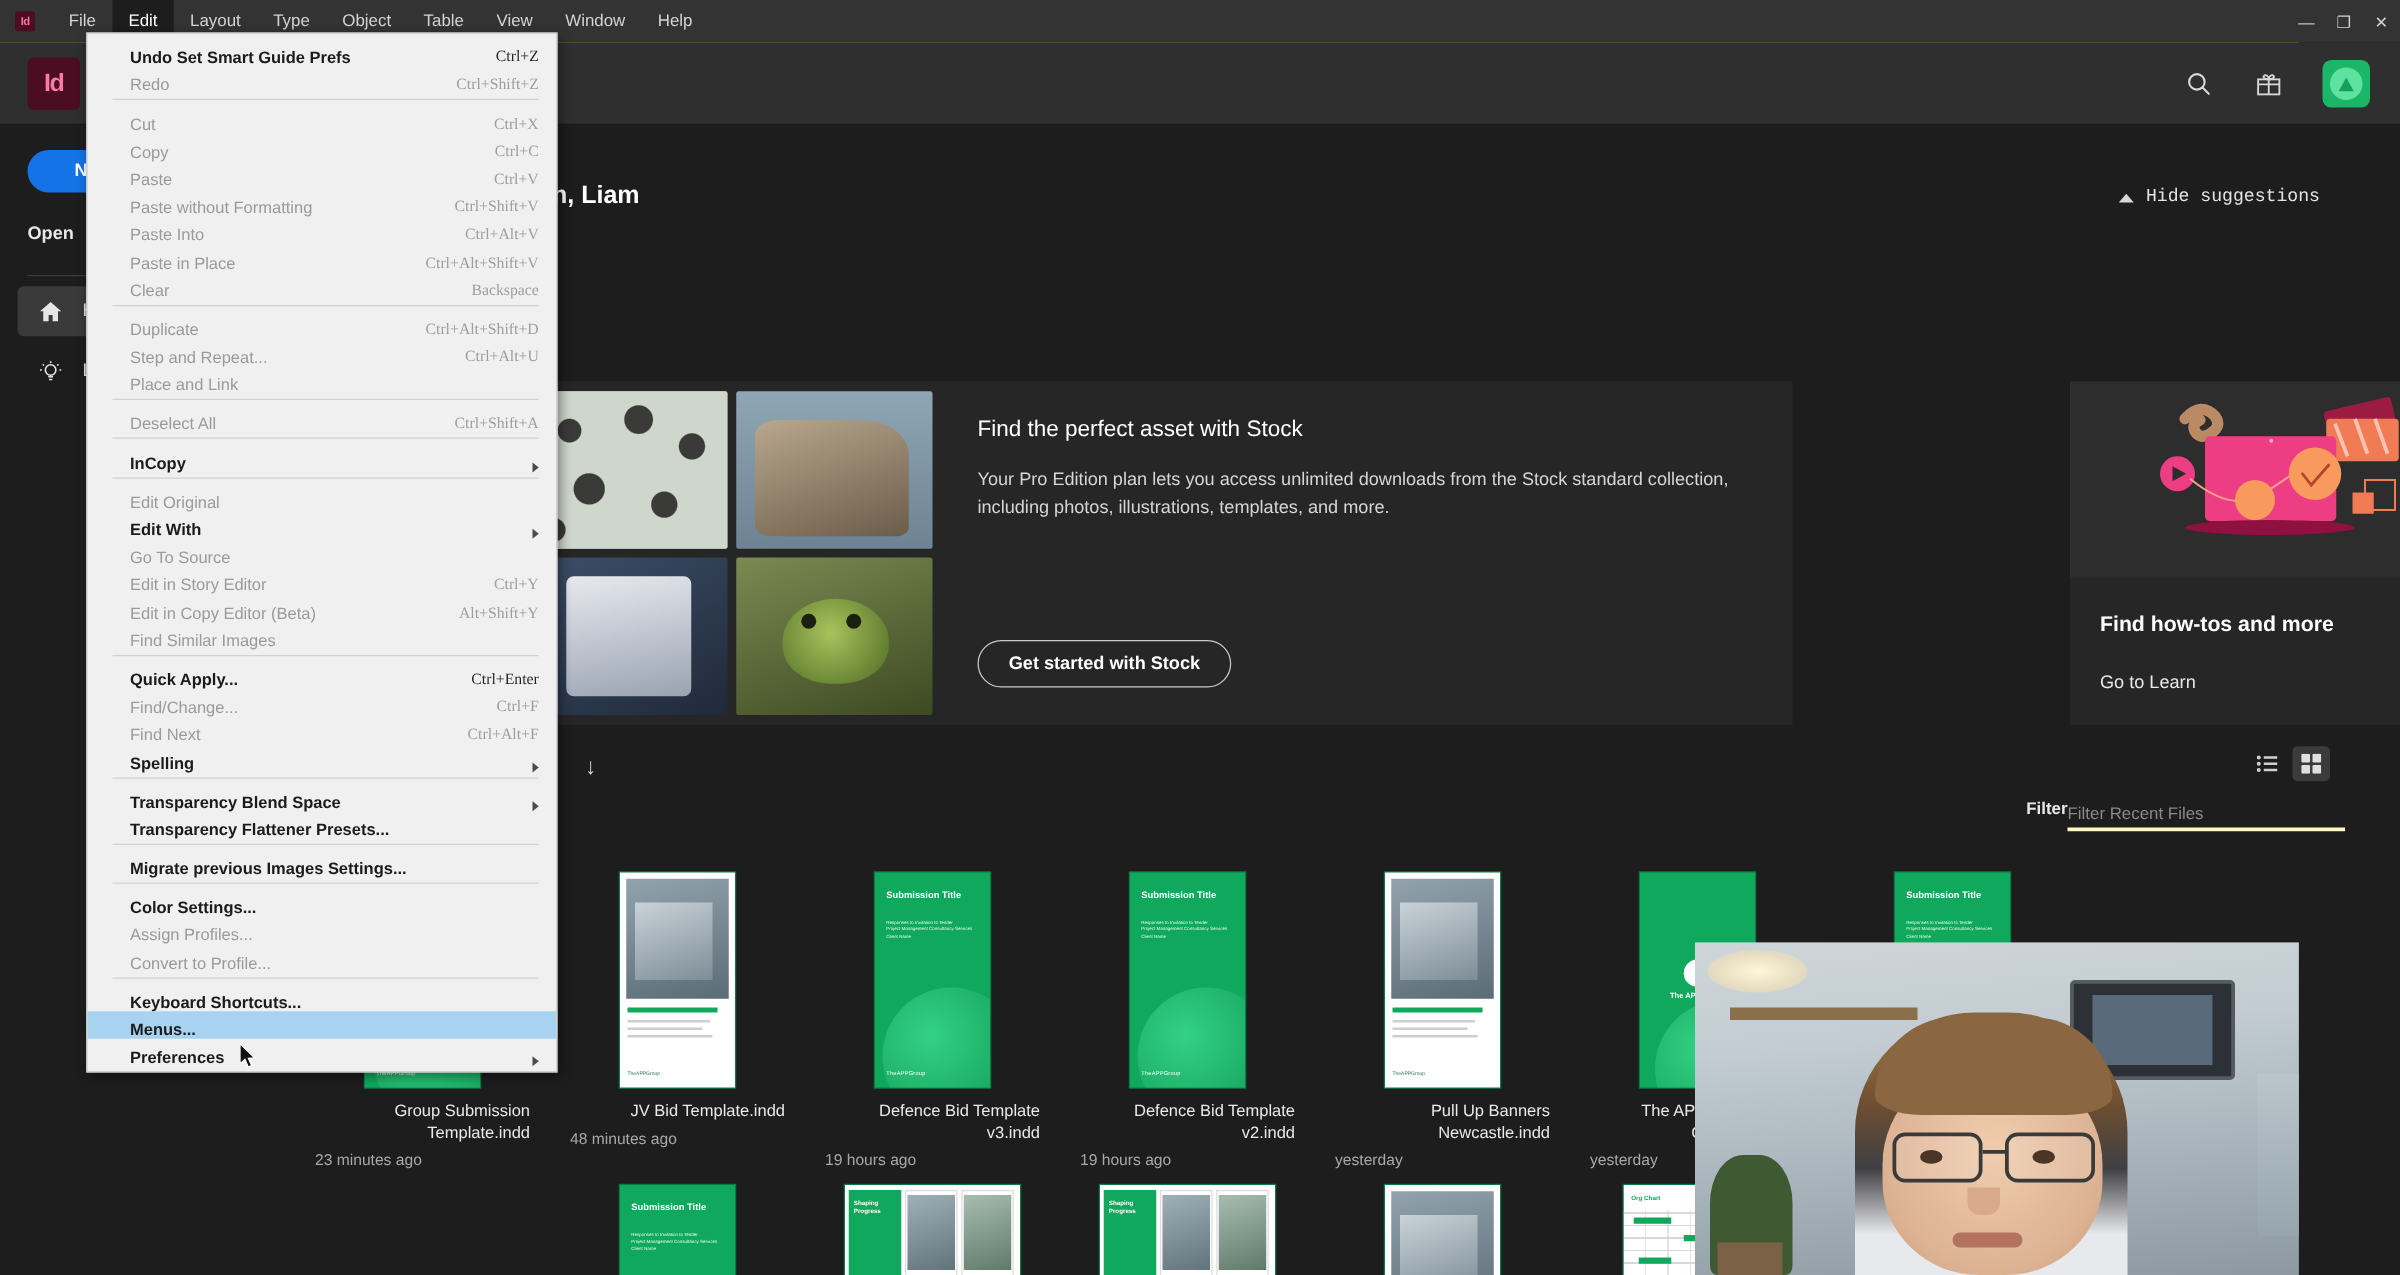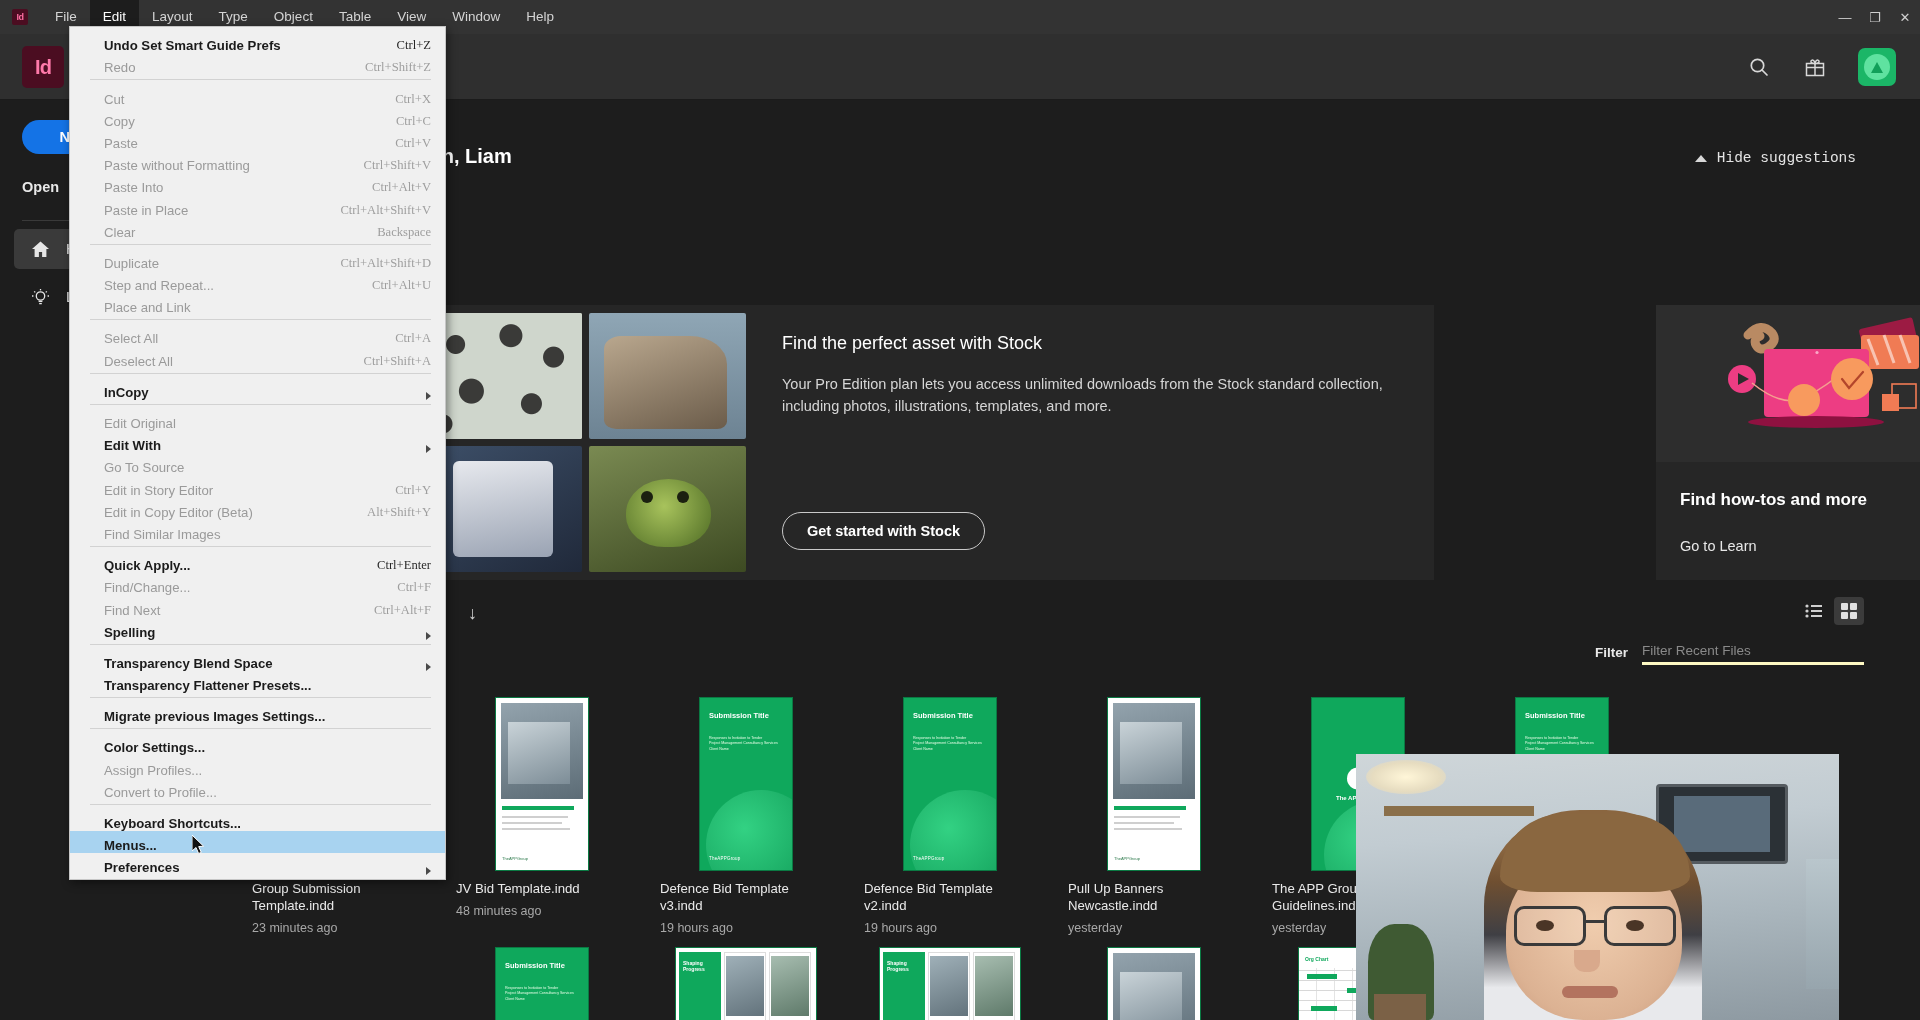--- a/index.html
+++ b/index.html
@@ -138,21 +138,21 @@
   }
   .recent-chev {
     position: absolute; left: 222px; top: 18px;
     width: 0; height: 0; border-left: 5px solid transparent; border-right: 5px solid transparent;
     border-top: 6px solid #cfcfcf;
   }
   .sort-arrow { position: absolute; left: 268px; top: 8px; color: #d4d4d4; font-size: 18px; }
   .view-toggles { position: absolute; right: 56px; top: 2px; display: flex; gap: 6px; }
   .vt { width: 30px; height: 28px; border-radius: 4px; display: flex; align-items: center; justify-content: center; }
   .vt.on { background: #3b3b3b; }
-  .filter-wrap { position: absolute; right: 56px; top: 44px; display: flex; align-items: center; gap: 14px; }
+  .filter-wrap { position: absolute; right: 44px; top: 44px; display: flex; align-items: flex-start; }
   .filter-label { font-size: 13.5px; color: #e8e8e8; font-weight: bold; }
   .filter-input {
     width: 222px; height: 26px; background: transparent; border: none;
     border-bottom: 3px solid #fef9c3; color: #d0d0d0; font-size: 13.5px;
     font-family: "Liberation Sans", sans-serif; outline: none;
   }
   .filter-input::placeholder { color: #8a8a8a; }
 
   
   .filegrid { position: absolute; left: 36px; top: 595px; width: 1680px; }
@@ -165,21 +165,21 @@
   .doc {
     width: 92px; height: 172px; background: #0fa85c; position: relative; overflow: hidden;
     box-shadow: 0 0 0 1px #0a7a43;
   }
   .doc-title { position: absolute; left: 9px; top: 14px; width: 70px;
     font-size: 7.5px; font-weight: bold; color: #fff; line-height: 1.15; }
   .doc-sub { position: absolute; left: 9px; top: 38px; width: 72px; font-size: 3.6px; color: #e7ffe7; line-height: 1.5; }
   .doc-logo { position: absolute; left: 9px; bottom: 9px; font-size: 4.5px; color: #ffffff; letter-spacing: .2px; }
   .doc-blob { position: absolute; right: -24px; bottom: -30px; width: 110px; height: 110px; border-radius: 50%;
     background: radial-gradient(circle at 35% 35%, #39d98a, #0b9150); opacity: .85; }
-  .fname { margin-top: 8px; padding: 0 16px; font-size: 13.2px; color: #e9e9e9; line-height: 1.28; }
+  .fname { margin-top: 8px; padding: 0 16px; font-size: 13.2px; color: #e9e9e9; line-height: 1.28; text-align: right; }
   .ftime { margin-top: 6px; padding: 0 16px; font-size: 12.5px; color: #a8a8a8; }
 
   
   .menu {
     position: absolute; left: 69px; top: 26px; width: 377px;
     background: #f0f0f0; border: 1px solid #c6c6c6;
     box-shadow: 2px 3px 9px rgba(0,0,0,.45); z-index: 50;
     padding: 4px 0;
   }
   .mi {
@@ -589,24 +589,20 @@
       </div>
       <div class="mi">
         <span>Step and Repeat...</span>
         <span class="sc">Ctrl+Alt+U</span>
       </div>
       <div class="mi">
         <span>Place and Link</span>
       </div>
       <div class="msep"></div>
       <div class="mi">
-        <span>Select All</span>
-        <span class="sc">Ctrl+A</span>
-      </div>
-      <div class="mi">
         <span>Deselect All</span>
         <span class="sc">Ctrl+Shift+A</span>
       </div>
       <div class="msep"></div>
       <div class="mi enabled">
         <span>InCopy</span>
         <span class="arr"></span>
       </div>
       <div class="msep"></div>
       <div class="mi">

